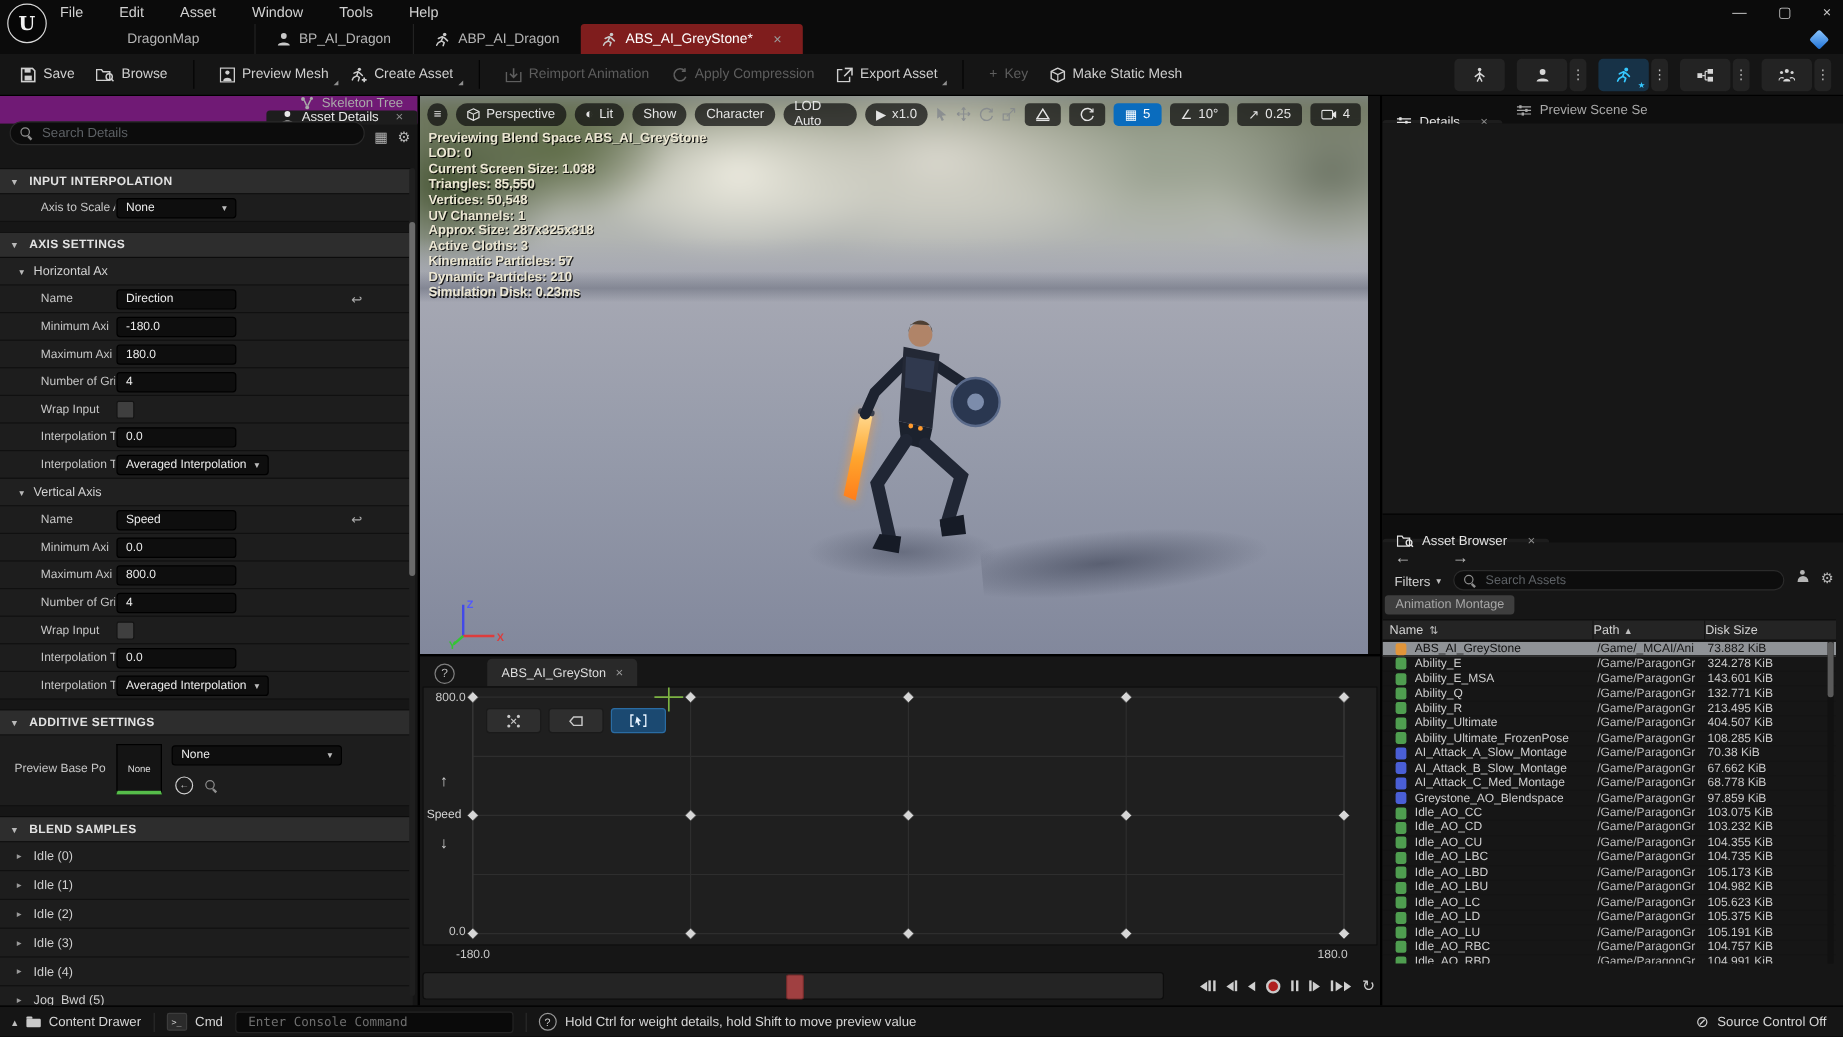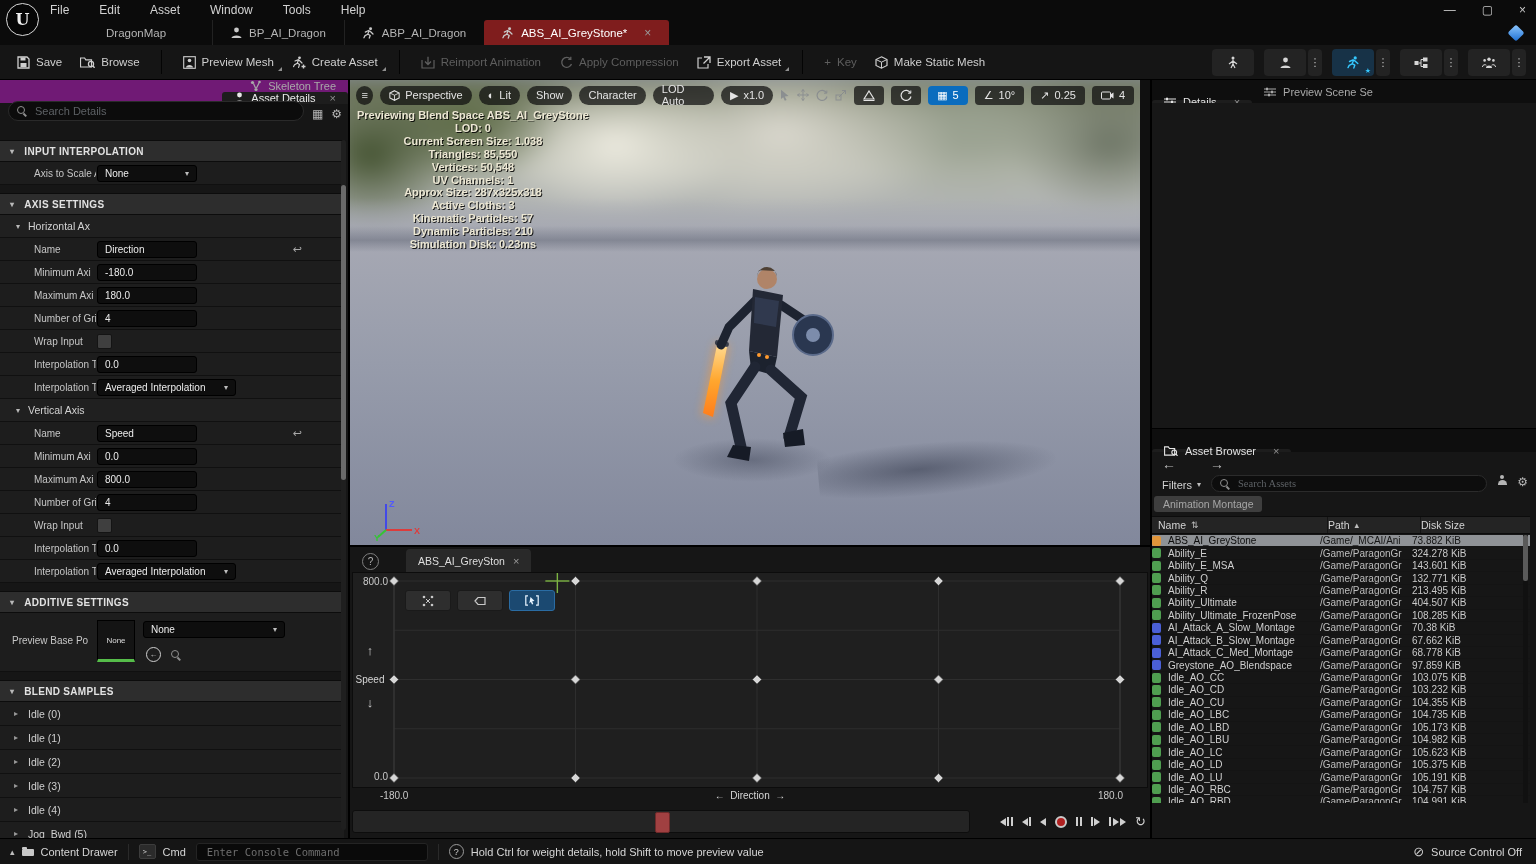--- a/index.html
+++ b/index.html
@@ -60,21 +60,21 @@
                   display:flex;align-items:center;gap:10px;padding-left:10px;font-size:10px;font-weight:bold;
                   letter-spacing:.3px;color:#e2e2e2;}
   .section-header.gap{margin-top:8px;}
   .chev{font-size:8px;color:#b9b9b9;}
   .subheader{height:22px;background:#202020;border-bottom:1px solid #101010;display:flex;align-items:center;gap:8px;
              padding-left:16px;font-size:10.5px;color:#d2d2d2;}
   .prop-row{height:23px;background:#1d1d1d;border-bottom:1px solid #101010;display:flex;align-items:center;position:relative;padding-left:34px;box-sizing:border-box;}
   .prop-label{width:62px;font-size:10px;color:#c6c6c6;white-space:nowrap;overflow:hidden;}
   .field{position:absolute;left:97px;width:100px;height:17px;background:#0e0e0e;border:1px solid #000;border-radius:3px;
          display:flex;align-items:center;padding:0 7px;font-size:10px;color:#ececec;box-sizing:border-box;}
-  .field.wide{width:139px;}
+  .field.wide{width:127px;}
   .field .dd{margin-left:auto;color:#bdbdbd;font-size:8px;}
   .checkbox{position:absolute;left:97px;width:13px;height:13px;background:#3f3f3f;border:1px solid #141414;border-radius:2px;}
   .reset{position:absolute;right:42px;color:#a8a8a8;font-size:11px;}
   .additive-block{height:58px;background:#1d1d1d;border-bottom:1px solid #101010;position:relative;}
   .add-label{position:absolute;left:12px;top:22px;font-size:10px;color:#c6c6c6;}
   .thumb{position:absolute;left:97px;top:7px;width:38px;height:42px;background:#141414;border:1px solid #000;
          display:flex;align-items:center;justify-content:center;font-size:8px;color:#ddd;border-bottom:3px solid #56bd4a;box-sizing:border-box;}
   .add-dd{position:absolute;left:143px;top:8px;width:142px;}
   .add-icons{position:absolute;left:146px;top:34px;display:flex;gap:10px;align-items:center;color:#cfcfcf;}
   .circ{width:13px;height:13px;border:1px solid #cfcfcf;border-radius:50%;font-size:8px;display:flex;align-items:center;justify-content:center;color:#cfcfcf;}
@@ -105,21 +105,21 @@
       background:radial-gradient(ellipse at 50% 50%,rgba(50,56,74,.4),rgba(50,56,74,0) 70%);}
   .vp-toolbar{left:6px;top:5px;width:778px;height:20px;display:flex;align-items:center;gap:7px;z-index:5;}
   .vpill{height:19px;border-radius:10px;background:rgba(14,14,14,.72);display:flex;align-items:center;gap:5px;
          padding:0 9px;font-size:11px;color:#e4e4e4;}
   .vpill.round{width:19px;padding:0;justify-content:center;border-radius:50%;}
   .vp-right{margin-left:auto;display:flex;align-items:center;gap:7px;}
   .ghost{color:#83878d;display:flex;align-items:center;opacity:.8;}
   .vpill.blue{background:#0a6cbe;color:#fff;border-radius:4px;}
   .vpill.sq{border-radius:4px;}
   .vp-stats{left:7px;top:29px;font-size:11px;font-weight:bold;color:#ece7d3;line-height:12.9px;
-            text-shadow:1px 1px 0 rgba(0,0,0,.85);z-index:4;white-space:pre;text-align:center;}
+            text-shadow:1px 1px 0 rgba(0,0,0,.85);z-index:4;white-space:pre;}
   .gizmo{left:22px;top:416px;z-index:4;}
 
   
   .graph-panel{left:0;top:465px;width:800px;height:293px;background:#161616;border-top:2px solid #000;box-sizing:border-box;}
   .g-help{left:12px;top:6px;width:15px;height:15px;border-radius:50%;border:1px solid #7f7f7f;color:#b5b5b5;
           font-size:10px;display:flex;align-items:center;justify-content:center;}
   .g-tab{left:56px;top:2px;height:23px;background:#292929;border-radius:4px 4px 0 0;display:flex;align-items:center;
          gap:8px;padding:0 12px;font-size:10.5px;color:#dedede;}
   .g-tab .tclose{color:#9a9a9a;font-size:11px;}
   .plot-wrap{left:2px;top:25px;width:796px;height:216px;background:#1f1f1f;border:1px solid #0c0c0c;box-sizing:border-box;}
@@ -153,34 +153,34 @@
   .rp-tab .tclose{color:#8f8f8f;margin-left:10px;}
   .rp-body{left:0;top:23px;width:100%;height:325px;background:#171717;}
   .ab-panel{left:0;top:348px;width:100%;height:410px;background:#161616;border-top:1px solid #000;}
   .ab-tabrow{left:0;top:0;width:100%;height:23px;background:#0e0e0e;display:flex;}
   .ab-nav{left:10px;top:27px;display:flex;gap:34px;font-size:14px;color:#bdbdbd;}
   .ab-filterrow{left:10px;top:46px;width:366px;height:19px;display:flex;gap:10px;}
   .filters{font-size:11px;color:#d2d2d2;display:flex;gap:5px;align-items:center;}
   .filters .dd{font-size:8px;color:#bdbdbd;}
   .ab-search{flex:1;height:17px;background:#0d0d0d;border:1px solid #2b2b2b;border-radius:9px;display:flex;align-items:center;
              gap:6px;padding:0 8px;box-sizing:border-box;}
-  .ab-search input{flex:1;background:transparent;border:none;outline:none;color:#cfcfcf;font-size:10.5px;font-family:Liberation Serif, serif;}
+  .ab-search input{flex:1;background:transparent;border:none;outline:none;color:#cfcfcf;font-size:10.5px;font-family:Liberation Sans, sans-serif;}
   .ab-search input::placeholder{color:#5d6165;}
   .icon-person{width:10px;height:10px;position:relative;display:inline-block;color:#b5b5b5;}
   .icon-person::before{content:"";position:absolute;width:4px;height:4px;border-radius:50%;background:currentColor;left:3px;top:0;}
   .icon-person::after{content:"";position:absolute;width:9px;height:5px;border-radius:5px 5px 0 0;background:currentColor;left:0.5px;bottom:0;}
   .chip{left:2px;top:67px;background:#3e3e3e;color:#a6a6a6;font-size:10.5px;padding:2px 9px;border-radius:3px;}
   .ab-header{left:0;top:87px;width:378px;height:18px;background:#242424;border-top:1px solid #0c0c0c;border-bottom:1px solid #0c0c0c;
              display:grid;grid-template-columns:170px 93px auto;align-items:center;font-size:10.5px;color:#d2d2d2;padding-left:6px;box-sizing:border-box;}
   .ab-hcell{display:flex;align-items:center;gap:5px;border-right:1px solid #141414;height:100%;}
   .ab-hcell:last-child{border-right:none;}
   .sorticon{font-size:9px;color:#bdbdbd;}
   .ab-rows{left:0;top:106px;width:378px;height:268px;overflow:hidden;}
   .a-row{display:grid;grid-template-columns:16px 152px 92px auto;align-items:center;height:12.45px;
-         border-bottom:1px solid #141414;font-size:10px;color:#cfcfcf;padding-left:0;box-sizing:border-box;}
+         border-bottom:1px solid #141414;font-size:10px;color:#cfcfcf;padding-left:11px;box-sizing:border-box;}
   .a-row .apath{color:#bdbdbd;}
   .a-row .asize{color:#c9c9c9;}
   .a-row.sel{background:#8f9296;color:#0d0d0d;}
   .a-row.sel .apath,.a-row.sel .asize{color:#141414;}
   .a-name,.apath,.asize{white-space:nowrap;overflow:hidden;}
   .aicon{width:9px;height:10px;border-radius:2px;background:#4f9e50;
          background-image:repeating-linear-gradient(0deg,rgba(255,255,255,.22) 0 1px,rgba(0,0,0,0) 1px 3px);}
   .ab-status{left:0;top:385px;width:378px;height:23px;background:#1d1d1d;border-top:1px solid #000;display:flex;
              align-items:center;padding-left:8px;font-size:11px;color:#d2d2d2;box-sizing:border-box;}
   .ab-scrolltrack{left:371px;top:106px;width:5px;height:268px;background:#111;}
@@ -787,25 +787,20 @@
           </svg>
         </div>
     </div>
     <div class="abs g-ymax">800.0</div>
     <div class="abs g-ymin">0.0</div>
     <div class="abs g-up">↑</div>
     <div class="abs g-speed">Speed</div>
     <div class="abs g-down">↓</div>
     <div class="abs g-xmin">-180.0</div>
     <div class="abs g-xmax">180.0</div>
-    <div class="abs g-xaxis">
-      <span>←</span>
-      &nbsp;<span>Direction</span>&nbsp;
-      <span>→</span>
-    </div>
     <div class="abs timeline">
       <div class="abs scrubber" style="left: 301.84px;"></div>
     </div>
     <div class="abs playback">
       <div class="pbtn">
           <span class="tri-l"></span>
           <span class="vbar"></span>
           <span class="vbar"></span>
         </div>
       <div class="pbtn">

